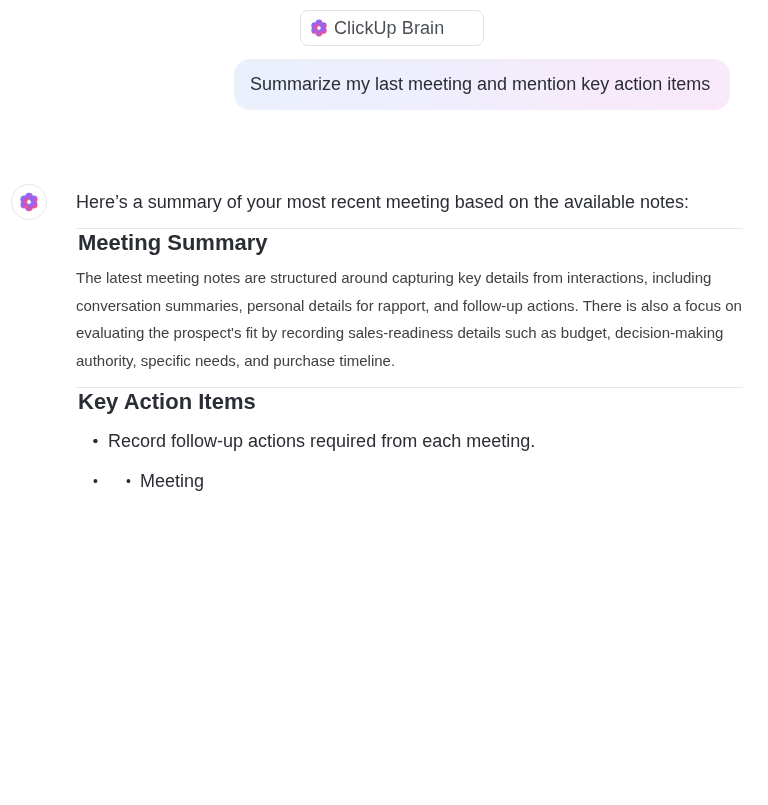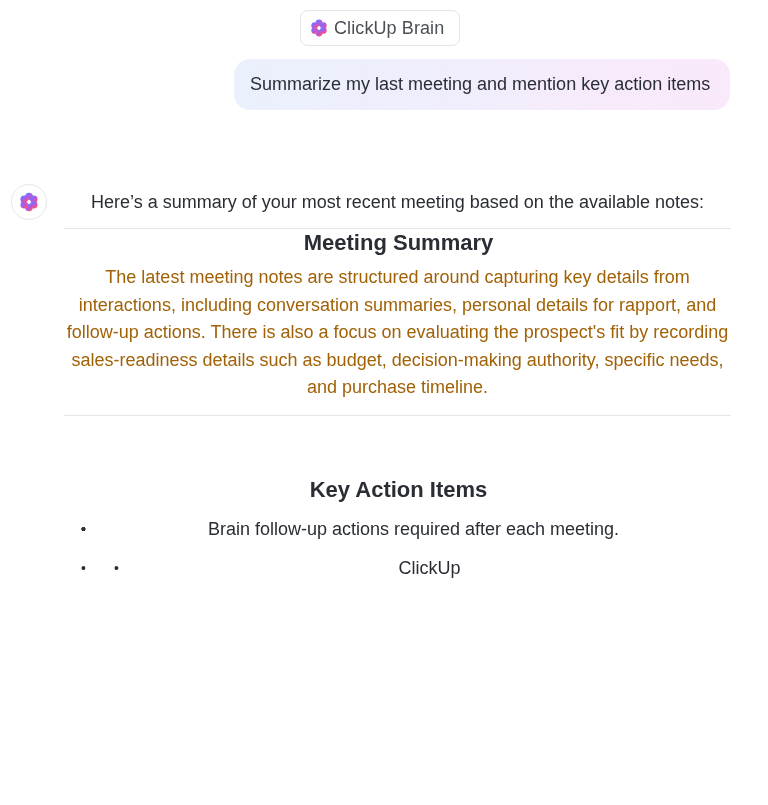--- a/index.html
+++ b/index.html
@@ -15,21 +15,21 @@
       position: relative;
       width: 768px;
       height: 805px;
     }
     
     .brain-pill {
       position: absolute;
       left: 300px;
       top: 10px;
       height: 36px;
-      width: 160px;
+      width: 184px;
       border: 1px solid #e3e4e8;
       border-radius: 8px;
       display: flex;
       align-items: center;
       padding-left: 9px;
       background: #fff;
       gap: 6px;
     }
     .brain-pill .label {
       font-size: 18px;
@@ -67,24 +67,23 @@
       border-radius: 50%;
       border: 1px solid #e6e7ea;
       background: #fff;
       display: flex;
       align-items: center;
       justify-content: center;
     }
 
     .response {
       position: absolute;
-      left: 64px;
+      left: 76px;
       top: 188px;
       width: 667px;
-      text-align: center;
     }
     .intro {
       font-size: 18px;
       line-height: 28px;
       color: #2a2e34;
       white-space: nowrap;
     }
     .divider {
       height: 1px;
       background: #e4e6ec;
@@ -93,28 +92,28 @@
     .divider.d1 { margin-top: 12px; }
     .section-title {
       font-size: 22px;
       font-weight: bold;
       color: #2a2e34;
       margin-left: 2px;
       line-height: 28px;
     }
     .section-title.s1 { }
     .paragraph {
-      font-size: 18px;
+      font-size: 15px;
       line-height: 27.5px;
-      color: #a16207;
+      color: #404040;
       margin-top: 7px;
       width: 667px;
     }
     .divider.d2 { margin-top: 13px; }
-    .section-title.s2 { margin-top: 60px; }
+    .section-title.s2 { }
 
     ul.action-list {
       list-style: none;
       margin-top: 9px;
       padding-left: 0;
     }
     ul.action-list > li {
       position: relative;
       padding-left: 32px;
       font-size: 18px;
@@ -215,27 +214,27 @@
     <h2 class="section-title s2">Key Action Items</h2>
     <ul class="action-list">
       <li>
         <span class="bullet">•</span>
       </li>
       <li>
         <span class="bullet">•</span>
       </li>
       <li>
         <span class="bullet">•</span>
-        <span>Brain follow-up actions required after each meeting.</span>
+        <span>Record follow-up actions required from each meeting.</span>
       </li>
       <li>
         <span class="bullet">•</span>
         <ul class="sub-list">
           <li>
             <span class="bullet">•</span>
-            <span>ClickUp</span>
+            <span>Meeting</span>
           </li>
         </ul>
       </li>
     </ul>
   </div>
 
 </div>
 
 </body></html>

